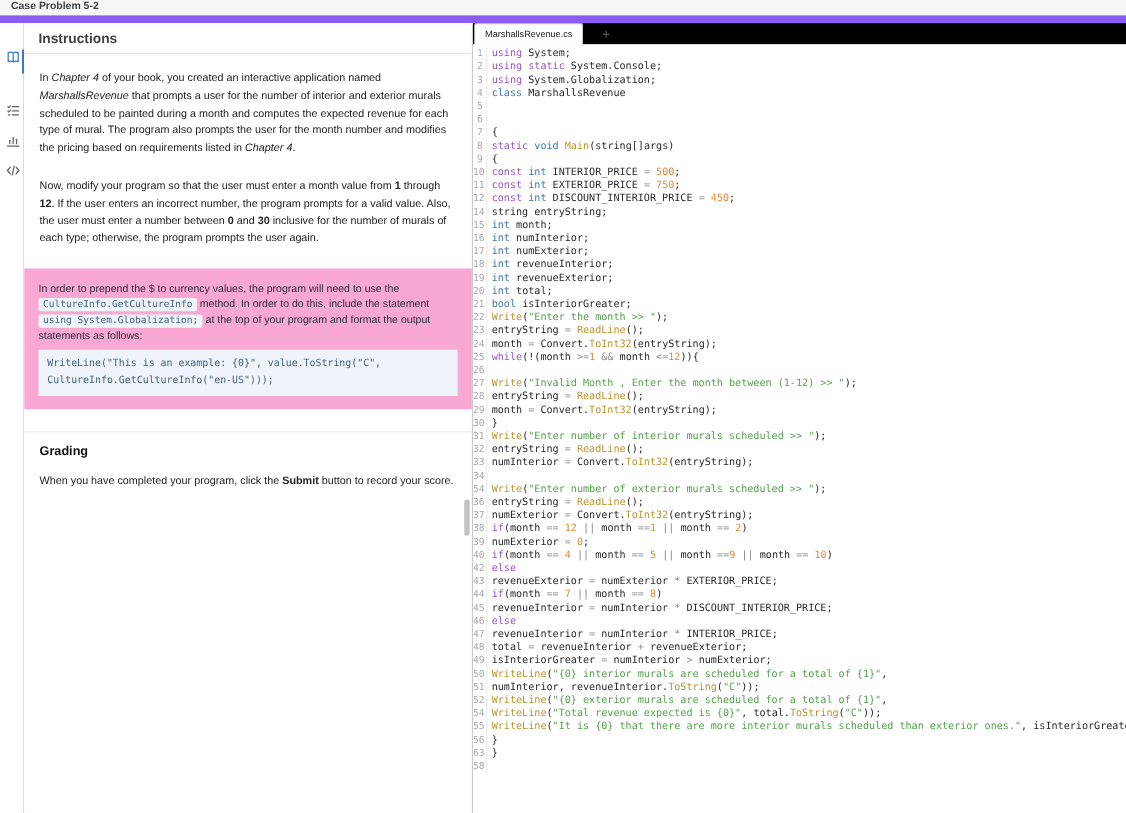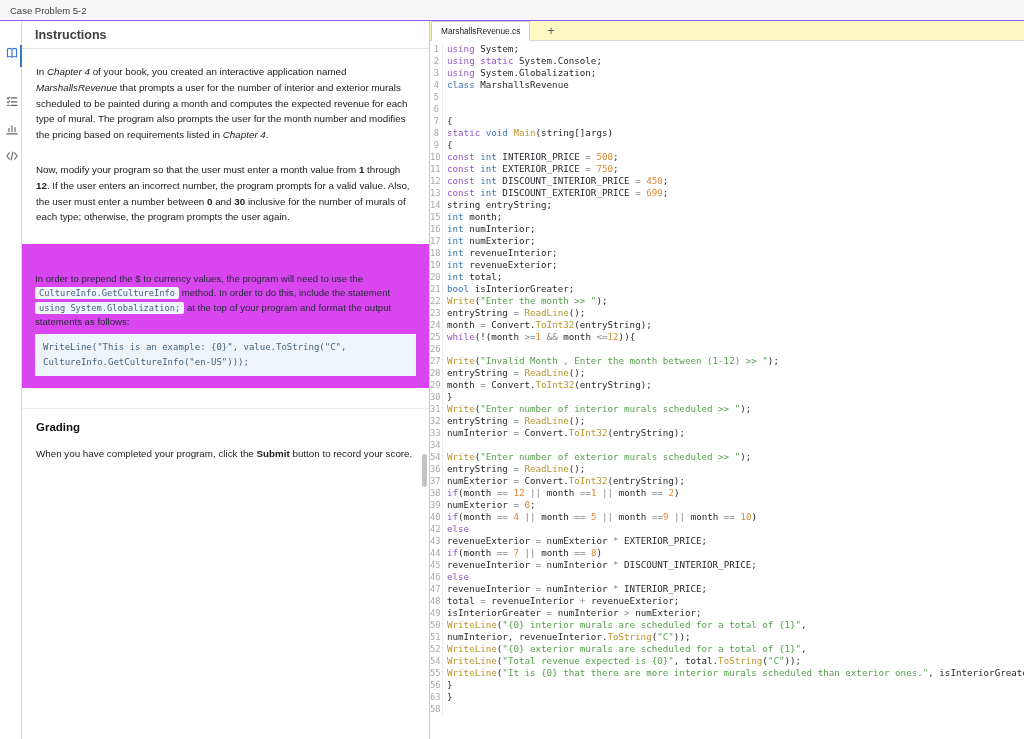--- a/index.html
+++ b/index.html
@@ -1,20 +1,20 @@
 <!DOCTYPE html>
 <html><head>
 <meta charset="utf-8">
 <style>
   * { margin:0; padding:0; box-sizing:border-box; }
   html,body { width:1024px; height:739px; overflow:hidden; background:#fff;
               font-family:"Liberation Sans", sans-serif; }
-  .topbar { height:21px; background:#f7f7f8; border-bottom:1px solid #8b5cf6;
-            display:flex; align-items:center; padding-left:10px;
-            font-size:9.5px; color:#3c4043; }
+  .topbar { height:21px; background:#f7f7f8; border-bottom:7px solid #8b5cf6;
+            display:flex; align-items:flex-start; padding-left:10px;
+            font-size:9.5px; color:#3c4043;font-weight:bold; }
   .main { display:flex; height:718px; }
 
   
   .rail { width:22px; flex:none; position:relative; background:#fff;
           border-right:1px solid #d9d9dc; }
   .rail-btn { position:absolute; left:3px; width:17px; height:17px;
               display:flex; align-items:center; justify-content:center;
               color:#5f6368; cursor:pointer; }
   .rail-btn.active { color:#3b78c9; }
   .rail-btn svg { width:14px; height:14px; }
@@ -24,38 +24,38 @@
   
   .panel { width:408px; flex:none; position:relative; overflow:hidden;
            background:#fff; border-right:1px solid #c9c9cc; }
   .panel-title { padding:7px 13px 6px; font-size:12.5px; font-weight:bold;
                  color:#404040; border-bottom:1px solid #e4e4e6; }
   .paragraphs { padding:15px 14px 0; }
   .paragraphs p { font-size:9.8px; line-height:15.8px; color:#202124;
                   margin-bottom:19px; }
   .r-i { font-style:italic; }
   .r-b { font-weight:bold; }
-  .note-box { margin-top:10px; background:#d946ef; padding:28px 13px 12px;
+  .note-box { margin-top:10px; background:#f9a8d4; padding:12px 13px 12px;
               font-size:9.6px; line-height:14.2px; color:#1f2933; }
   .r-chip { font-family:"DejaVu Sans Mono", monospace; font-size:8.7px;
             background:#eef4fa; color:#44627d; padding:1px 4px;
             border-radius:2px; white-space:nowrap; }
   .note-code { margin-top:5px; background:#eef4fa; color:#44627d;
                font-family:"DejaVu Sans Mono", monospace; font-size:9px;
                line-height:15px; padding:6px 8px; white-space:pre; }
   .grading { margin:20px 0 0; border-top:1px solid #ececee; padding:12px 14px 0; }
   .grading-title { font-size:11.5px; font-weight:bold; color:#111;
                    margin-bottom:13px; }
   .grading p { font-size:9.8px; line-height:15px; color:#202124; }
   .panel-scroll-thumb { position:absolute; right:2px; top:433px; width:5px;
                         height:33px; background:#c3c3c7; border-radius:3px; }
 
   
   .editor { flex:1; min-width:0; display:flex; flex-direction:column; }
-  .tabbar { height:20px; flex:none; background:#fef9c3;
+  .tabbar { height:20px; flex:none; background:#000000;
             border-bottom:1px solid #d5d5da; display:flex;
             align-items:flex-end; padding-left:1px;text-align:center; }
   .tab { height:20px; margin-bottom:-1px; z-index:1; background:#fff;
          border:1px solid #c6c6cb; border-bottom:1px solid #fff;
          border-radius:2px 2px 0 0; padding:0 9px; display:flex;
          align-items:center; font-size:8.3px; color:#202124; cursor:pointer; }
   .tab-plus { margin-left:13px; align-self:center; font-size:13px;
               line-height:13px; color:#5f6368; cursor:pointer; padding:0 4px; }
 
   .code-area { flex:1; background:#fff; overflow:hidden;
@@ -154,21 +154,20 @@
         <div class="code-line"><span class="gutter">3</span><span class="line-text"><span class="tok-kw">using</span><span class="tok-pl"> System.Globalization;</span></span></div>
         <div class="code-line"><span class="gutter">4</span><span class="line-text"><span class="tok-type">class</span><span class="tok-pl"> MarshallsRevenue</span></span></div>
         <div class="code-line"><span class="gutter">5</span><span class="line-text"></span></div>
         <div class="code-line"><span class="gutter">6</span><span class="line-text"></span></div>
         <div class="code-line"><span class="gutter">7</span><span class="line-text"><span class="tok-pl">{</span></span></div>
         <div class="code-line"><span class="gutter">8</span><span class="line-text"><span class="tok-kw">static</span><span class="tok-pl"> </span><span class="tok-type">void</span><span class="tok-pl"> </span><span class="tok-fn">Main</span><span class="tok-pl">(string[]args)</span></span></div>
         <div class="code-line"><span class="gutter">9</span><span class="line-text"><span class="tok-pl">{</span></span></div>
         <div class="code-line"><span class="gutter">10</span><span class="line-text"><span class="tok-kw">const</span><span class="tok-pl"> </span><span class="tok-type">int</span><span class="tok-pl"> INTERIOR_PRICE </span><span class="tok-op">=</span><span class="tok-pl"> </span><span class="tok-num">500</span><span class="tok-pl">;</span></span></div>
         <div class="code-line"><span class="gutter">11</span><span class="line-text"><span class="tok-kw">const</span><span class="tok-pl"> </span><span class="tok-type">int</span><span class="tok-pl"> EXTERIOR_PRICE </span><span class="tok-op">=</span><span class="tok-pl"> </span><span class="tok-num">750</span><span class="tok-pl">;</span></span></div>
         <div class="code-line"><span class="gutter">12</span><span class="line-text"><span class="tok-kw">const</span><span class="tok-pl"> </span><span class="tok-type">int</span><span class="tok-pl"> DISCOUNT_INTERIOR_PRICE </span><span class="tok-op">=</span><span class="tok-pl"> </span><span class="tok-num">450</span><span class="tok-pl">;</span></span></div>
-        <div class="code-line"><span class="gutter">13</span><span class="line-text"><span class="tok-kw">const</span><span class="tok-pl"> </span><span class="tok-type">int</span><span class="tok-pl"> DISCOUNT_EXTERIOR_PRICE </span><span class="tok-op">=</span><span class="tok-pl"> </span><span class="tok-num">699</span><span class="tok-pl">;</span></span></div>
         <div class="code-line"><span class="gutter">14</span><span class="line-text"><span class="tok-pl">string entryString;</span></span></div>
         <div class="code-line"><span class="gutter">15</span><span class="line-text"><span class="tok-type">int</span><span class="tok-pl"> month;</span></span></div>
         <div class="code-line"><span class="gutter">16</span><span class="line-text"><span class="tok-type">int</span><span class="tok-pl"> numInterior;</span></span></div>
         <div class="code-line"><span class="gutter">17</span><span class="line-text"><span class="tok-type">int</span><span class="tok-pl"> numExterior;</span></span></div>
         <div class="code-line"><span class="gutter">18</span><span class="line-text"><span class="tok-type">int</span><span class="tok-pl"> revenueInterior;</span></span></div>
         <div class="code-line"><span class="gutter">19</span><span class="line-text"><span class="tok-type">int</span><span class="tok-pl"> revenueExterior;</span></span></div>
         <div class="code-line"><span class="gutter">20</span><span class="line-text"><span class="tok-type">int</span><span class="tok-pl"> total;</span></span></div>
         <div class="code-line"><span class="gutter">21</span><span class="line-text"><span class="tok-type">bool</span><span class="tok-pl"> isInteriorGreater;</span></span></div>
         <div class="code-line"><span class="gutter">22</span><span class="line-text"><span class="tok-fn">Write</span><span class="tok-pl">(</span><span class="tok-str">"Enter the month &gt;&gt; "</span><span class="tok-pl">);</span></span></div>
         <div class="code-line"><span class="gutter">23</span><span class="line-text"><span class="tok-pl">entryString </span><span class="tok-op">=</span><span class="tok-pl"> </span><span class="tok-fn">ReadLine</span><span class="tok-pl">();</span></span></div>

